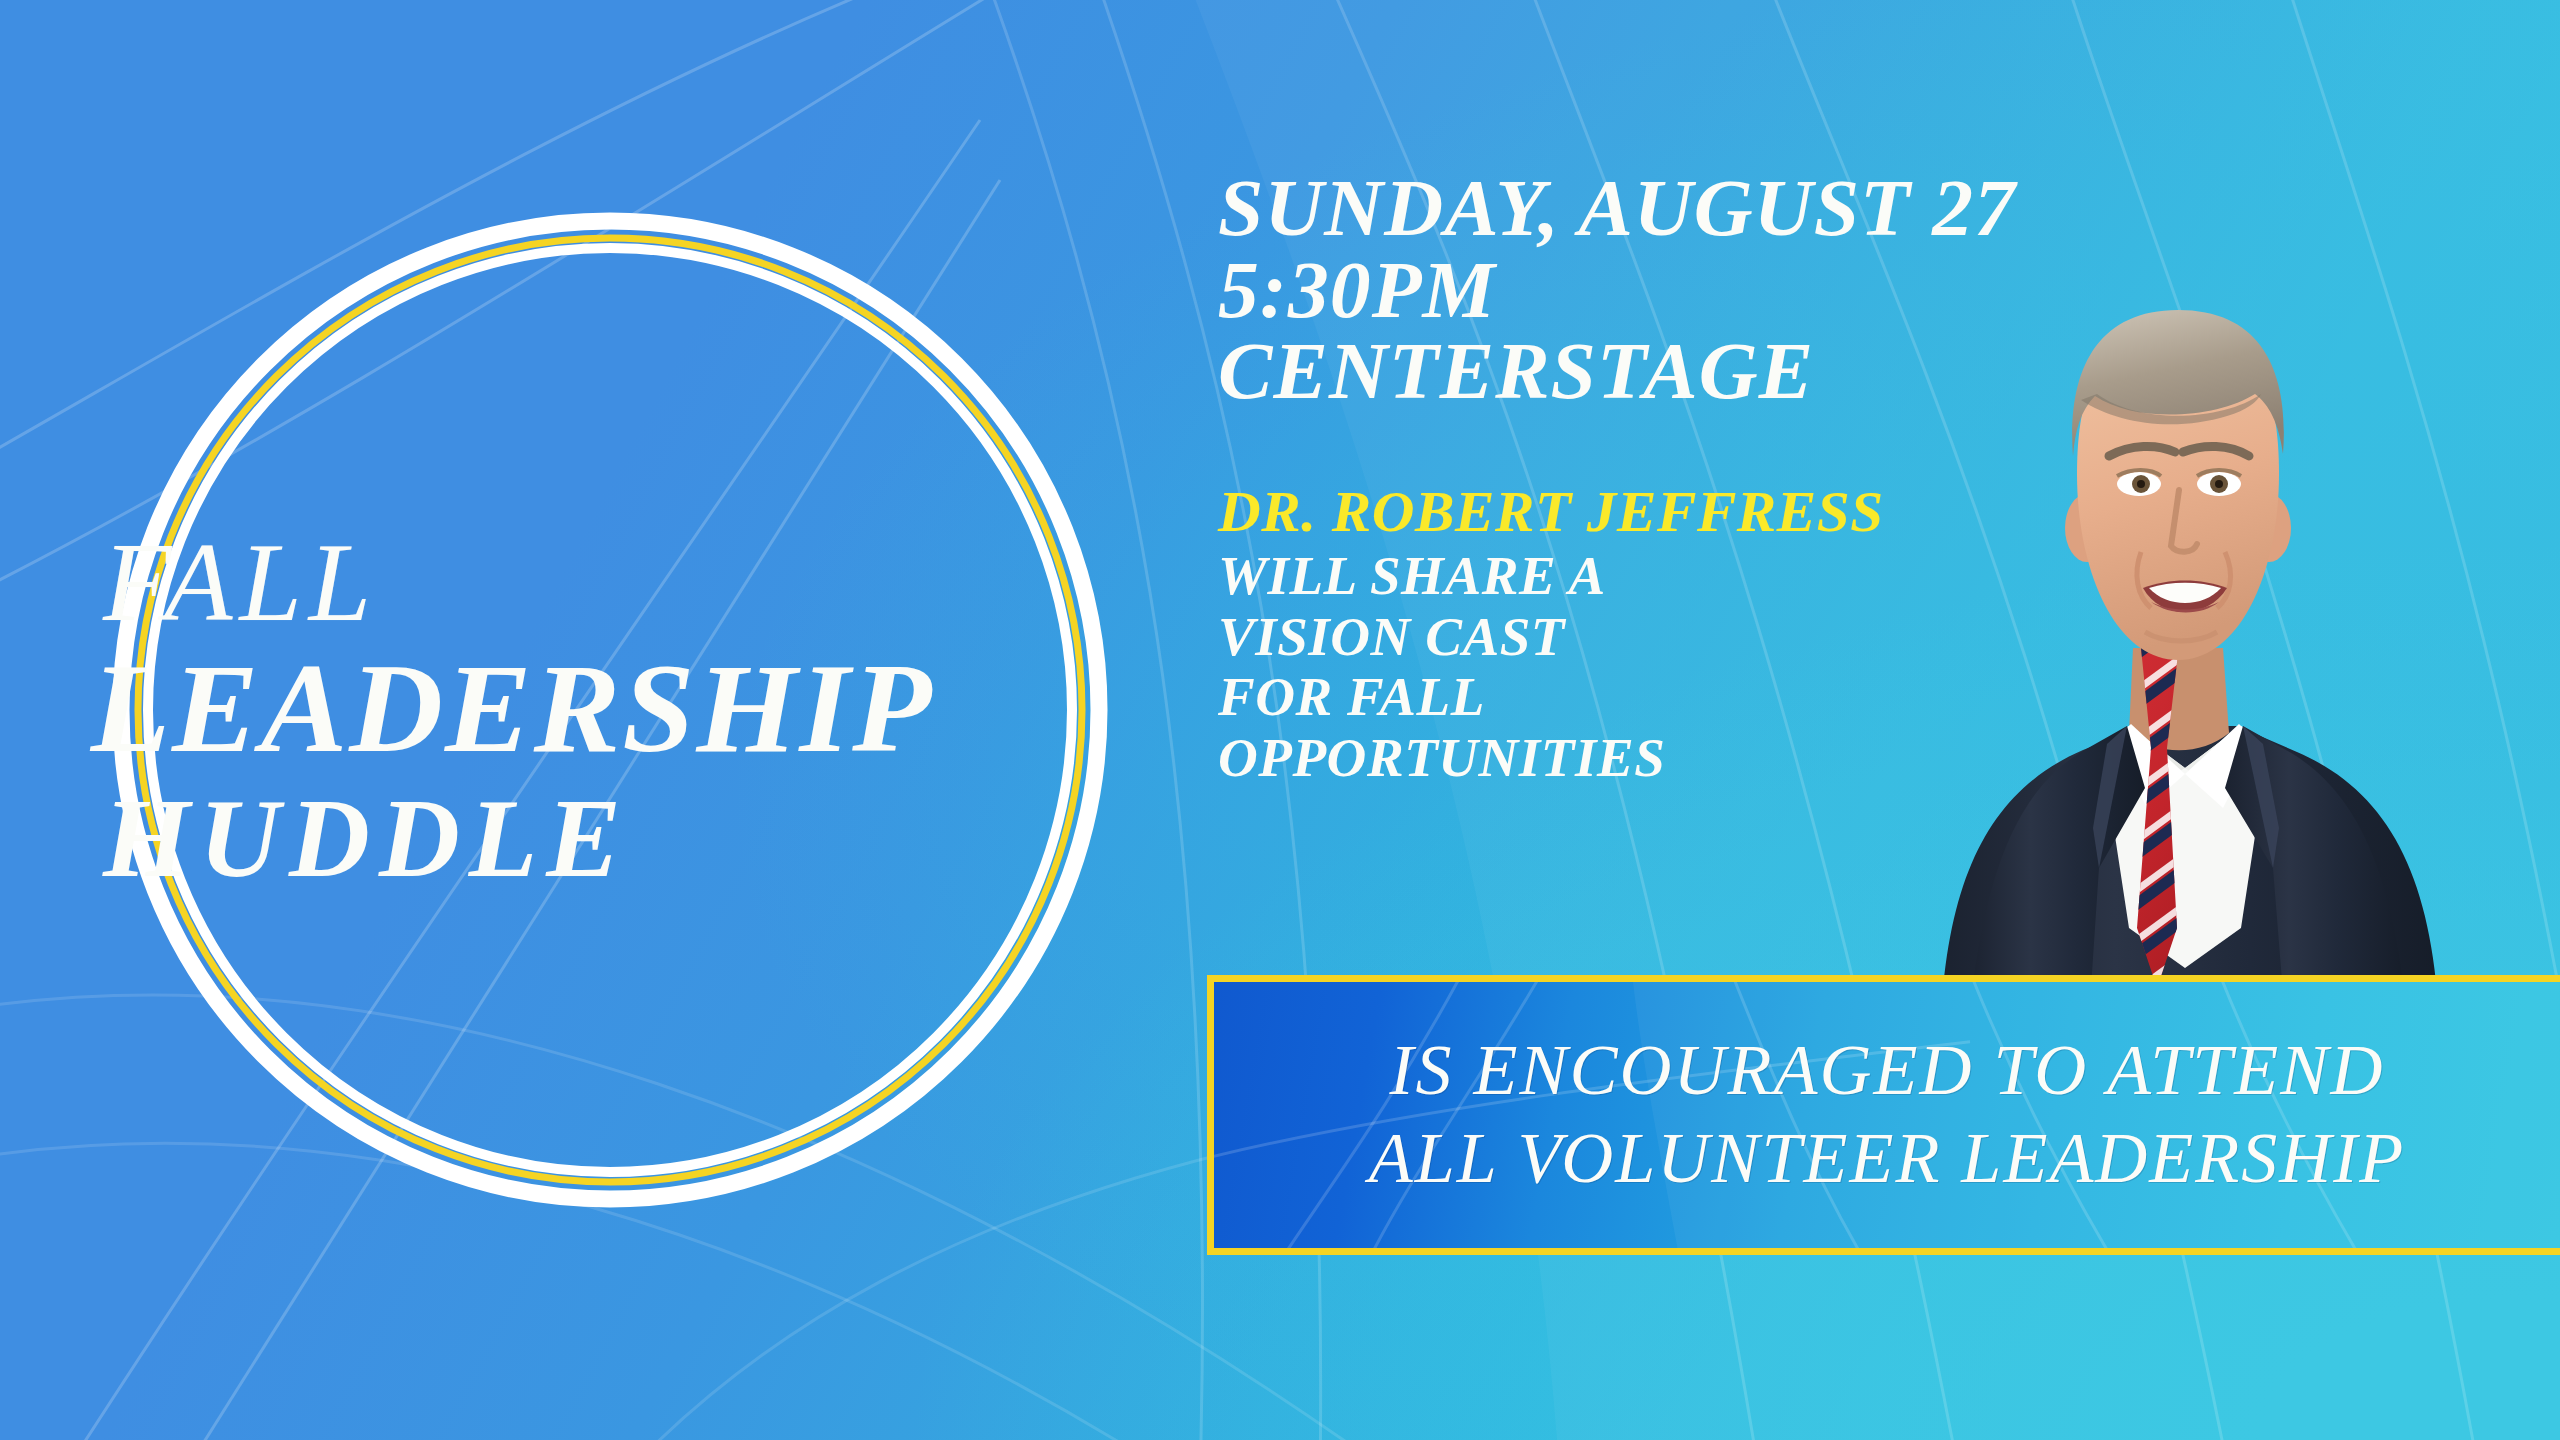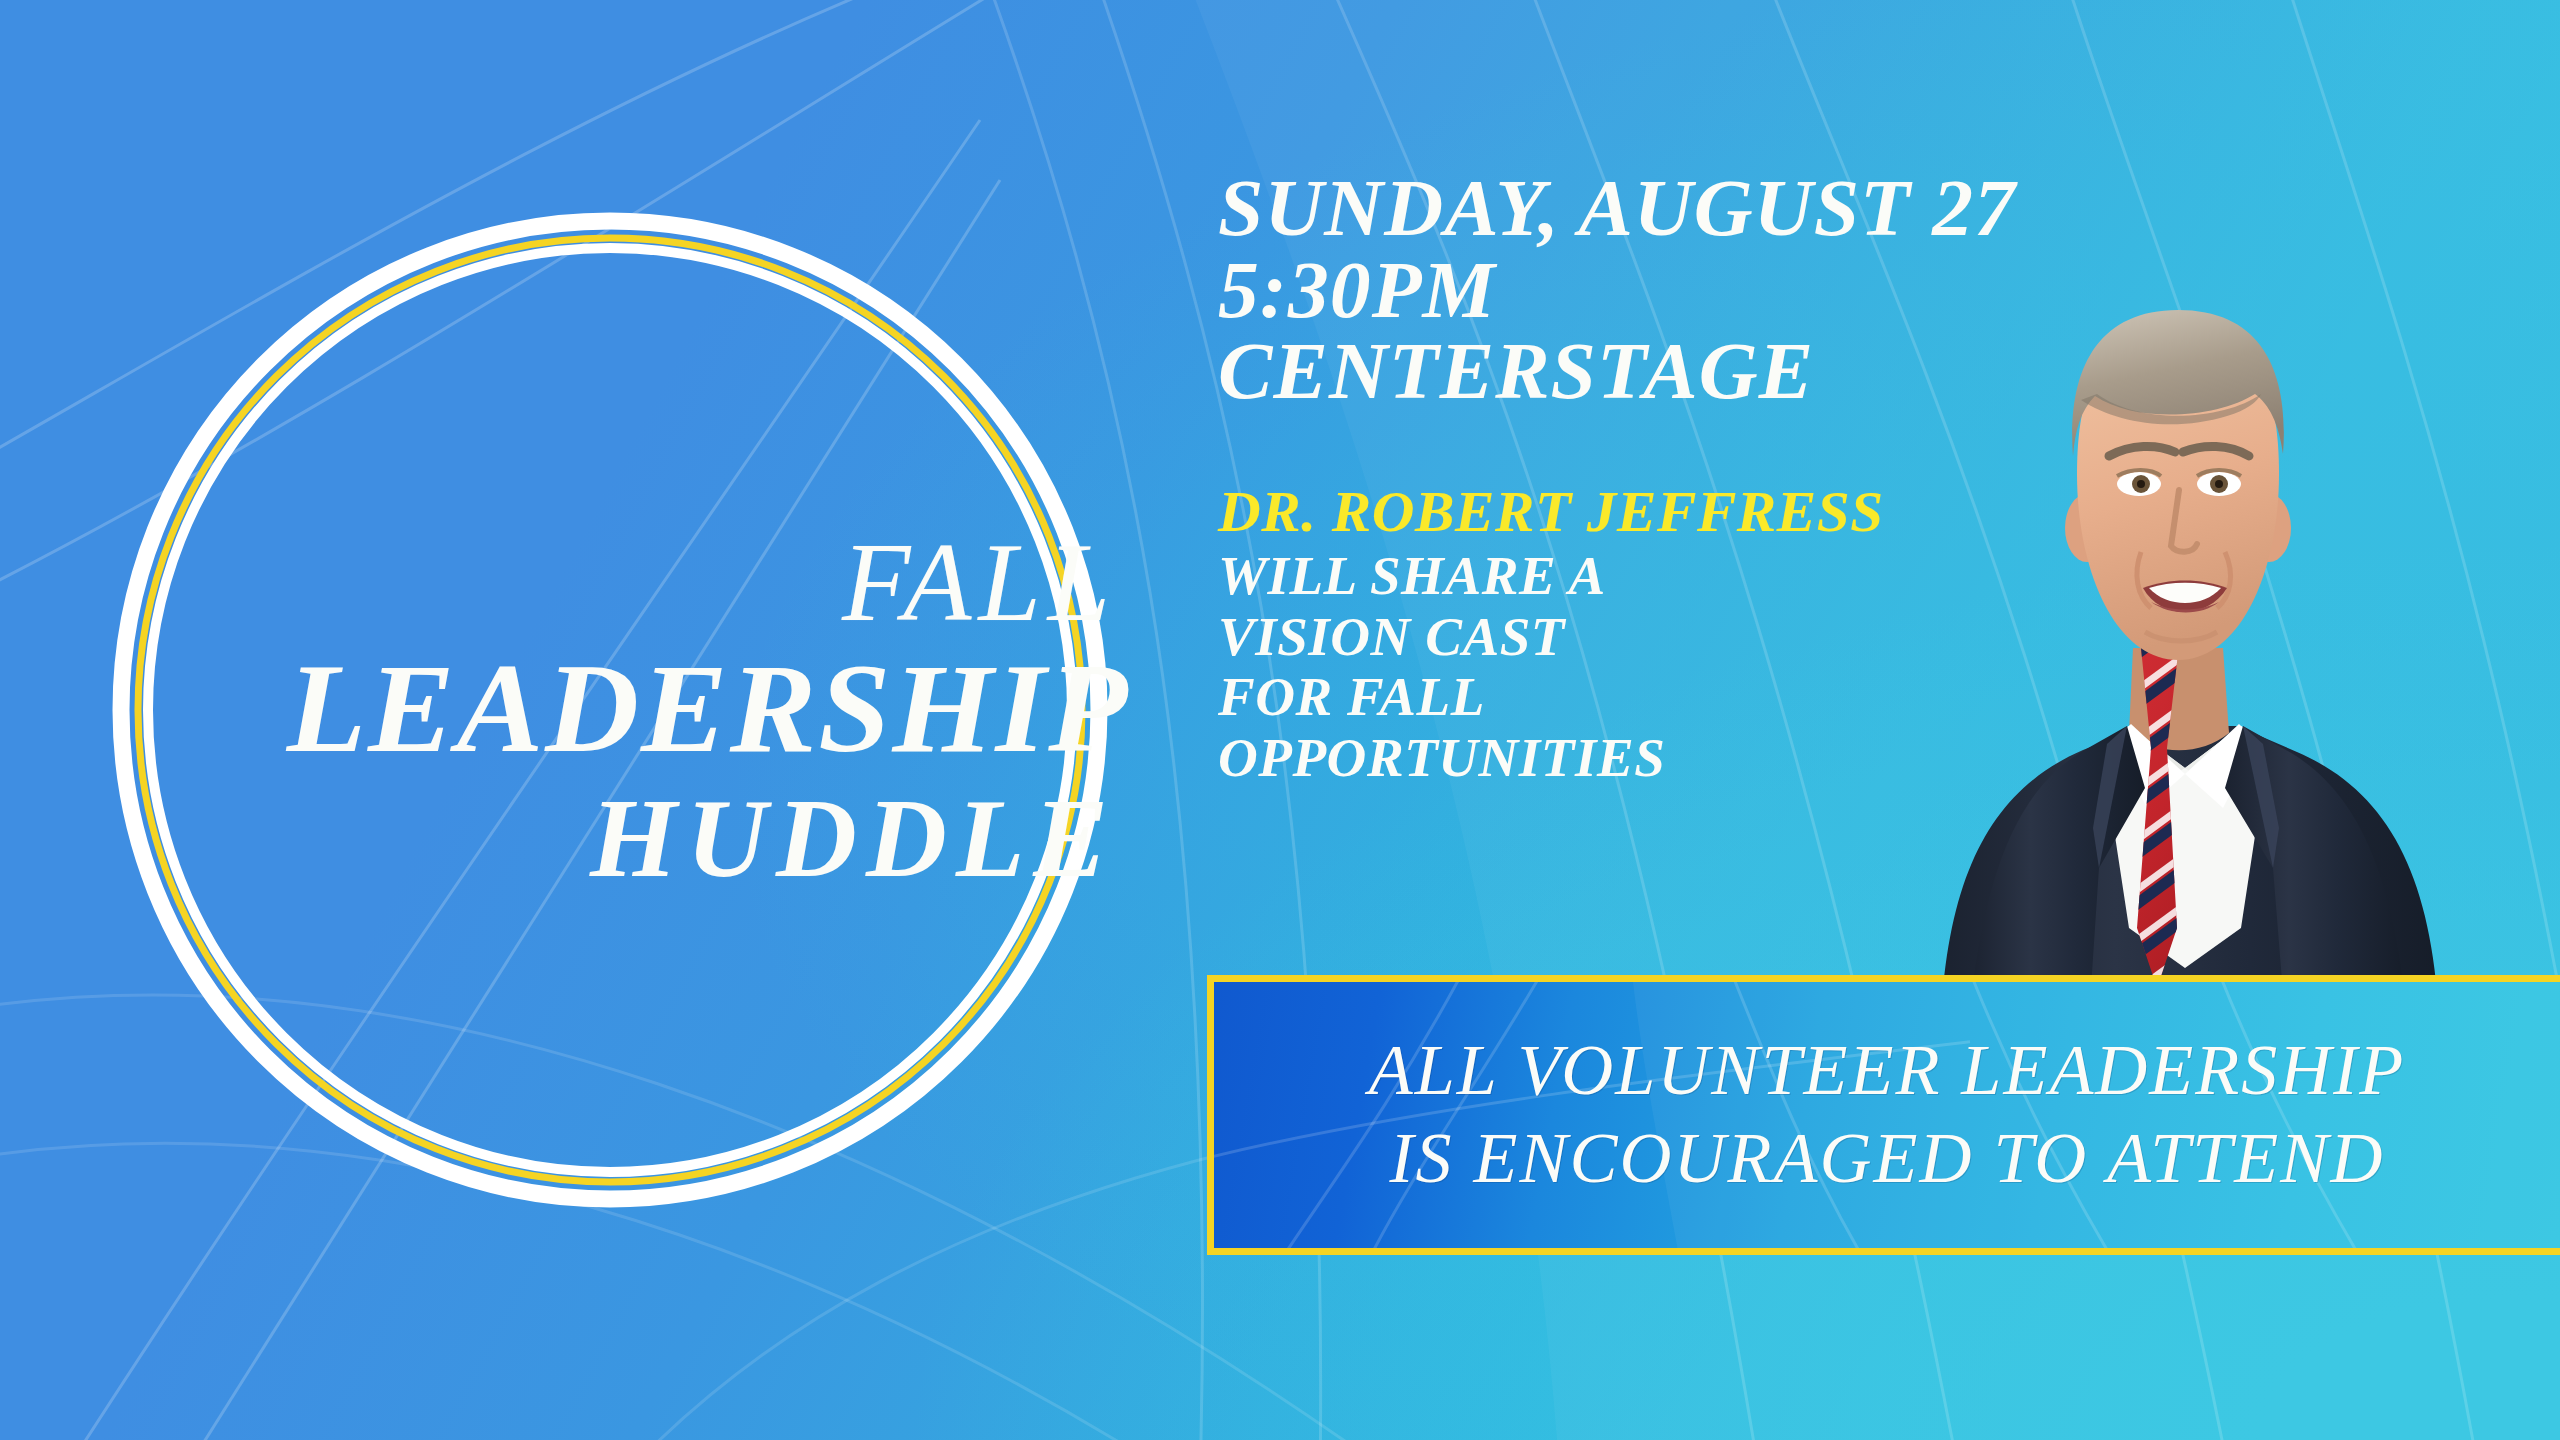--- a/index.html
+++ b/index.html
@@ -28,21 +28,21 @@
     position:absolute;
     left:103px; top:203px;
     width:1014px; height:1014px;
   }
   .badge svg{display:block;width:100%;height:100%;}
 
   .badge-text{
     position:absolute;
     left:0; top:0; width:1014px; height:1014px;
     display:flex;flex-direction:column;
-    align-items:flex-end;justify-content:center;
+    align-items:flex-start;justify-content:center;
     color:#fbfcf8;
     text-align:center;
     line-height:1.0;
   }
   .bt-fall{
     font-size:112px;
     font-style:italic;
     font-weight:400;
     letter-spacing:7px;
     margin-bottom:6px;
@@ -333,17 +333,17 @@
         <path d="M150,290 C200,190 260,110 330,-10"></path>
         <path d="M-20,180 C180,130 420,100 760,60"></path>
         <path d="M520,-10 C560,90 600,190 660,290"></path>
         <path d="M760,-10 C800,90 850,190 910,290"></path>
         <path d="M1010,-10 C1050,90 1100,190 1160,290"></path>
       </g>
       <g fill="#ffffff" fill-opacity="0.05">
         <path d="M420,-10 L1353,-10 L1353,290 L470,290 C450,180 430,80 420,-10 Z"></path>
       </g>
     </svg>
+    <div class="banner-line">IS ENCOURAGED TO ATTEND</div>
     <div class="banner-line">ALL VOLUNTEER LEADERSHIP</div>
-    <div class="banner-line">IS ENCOURAGED TO ATTEND</div>
   </div>
 
 </div>
 
 </body></html>

